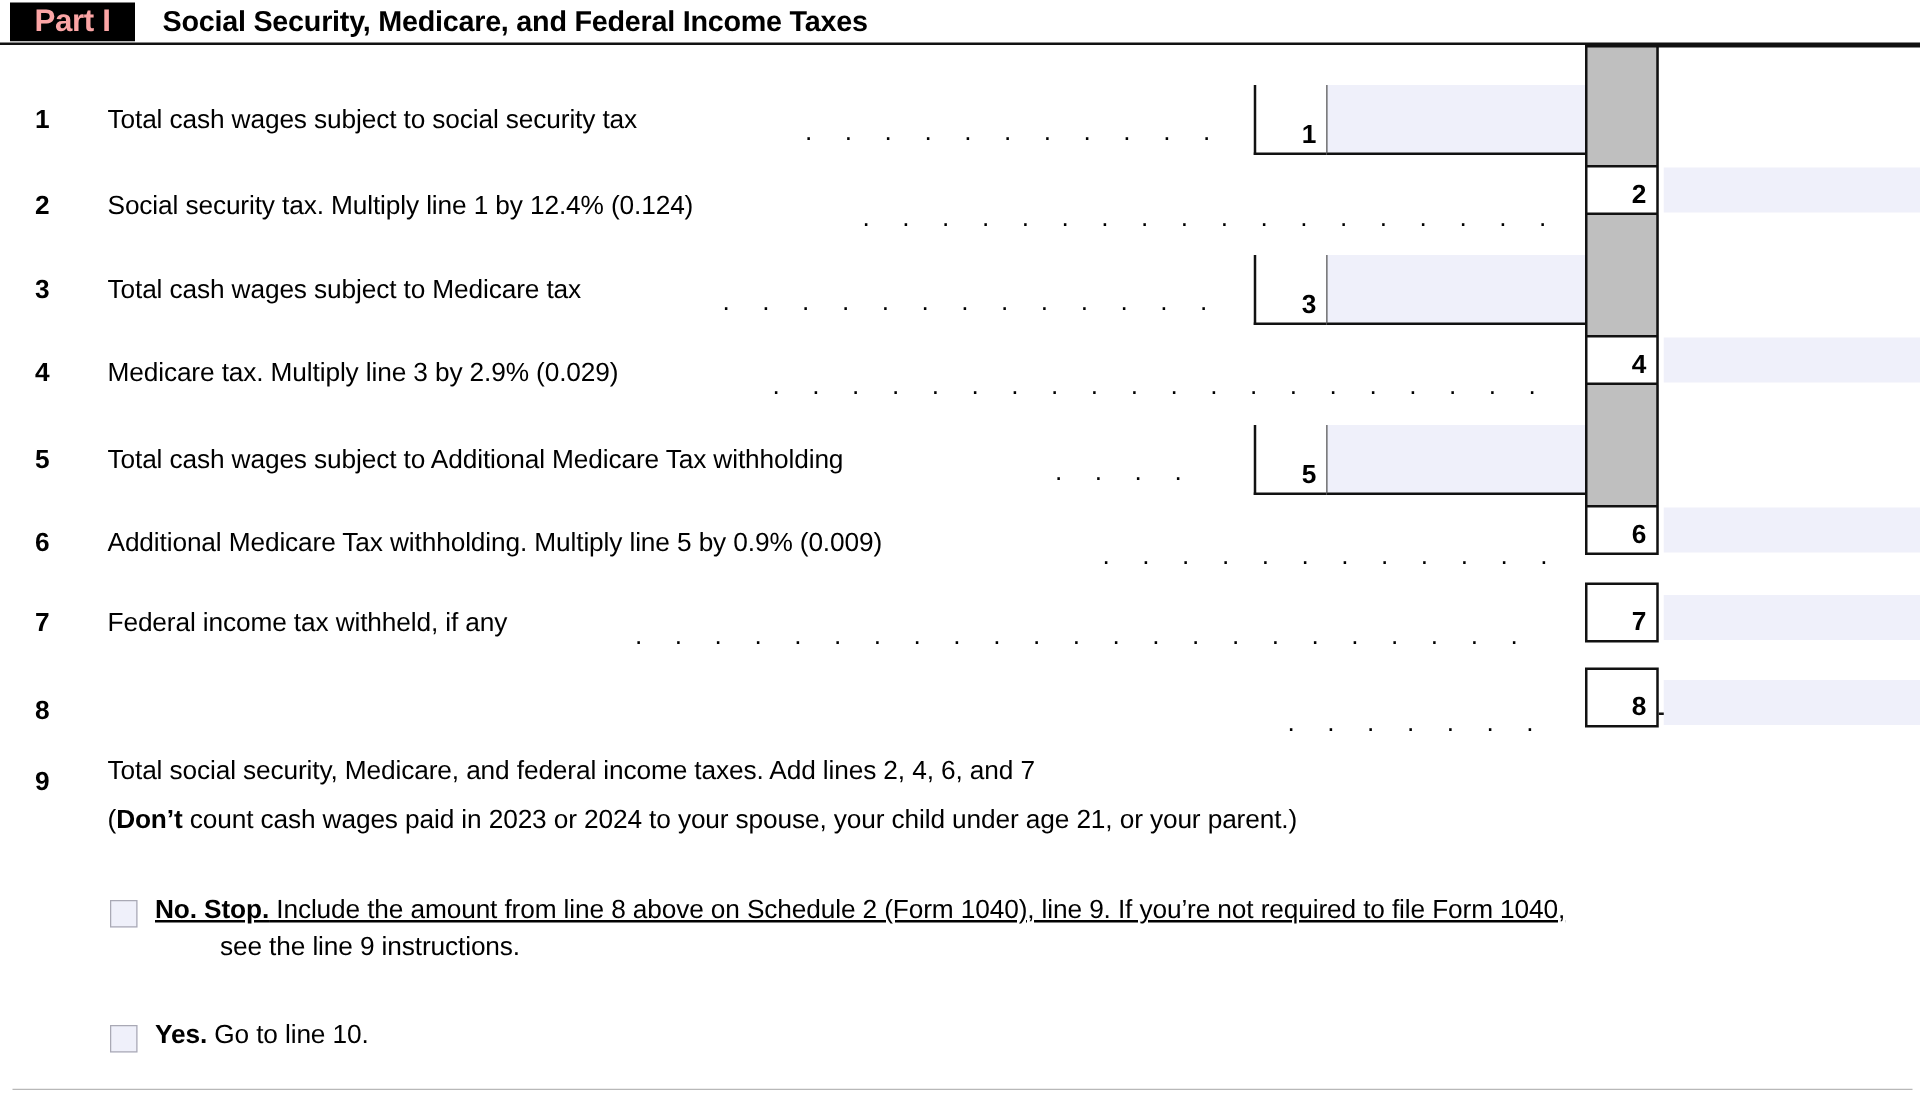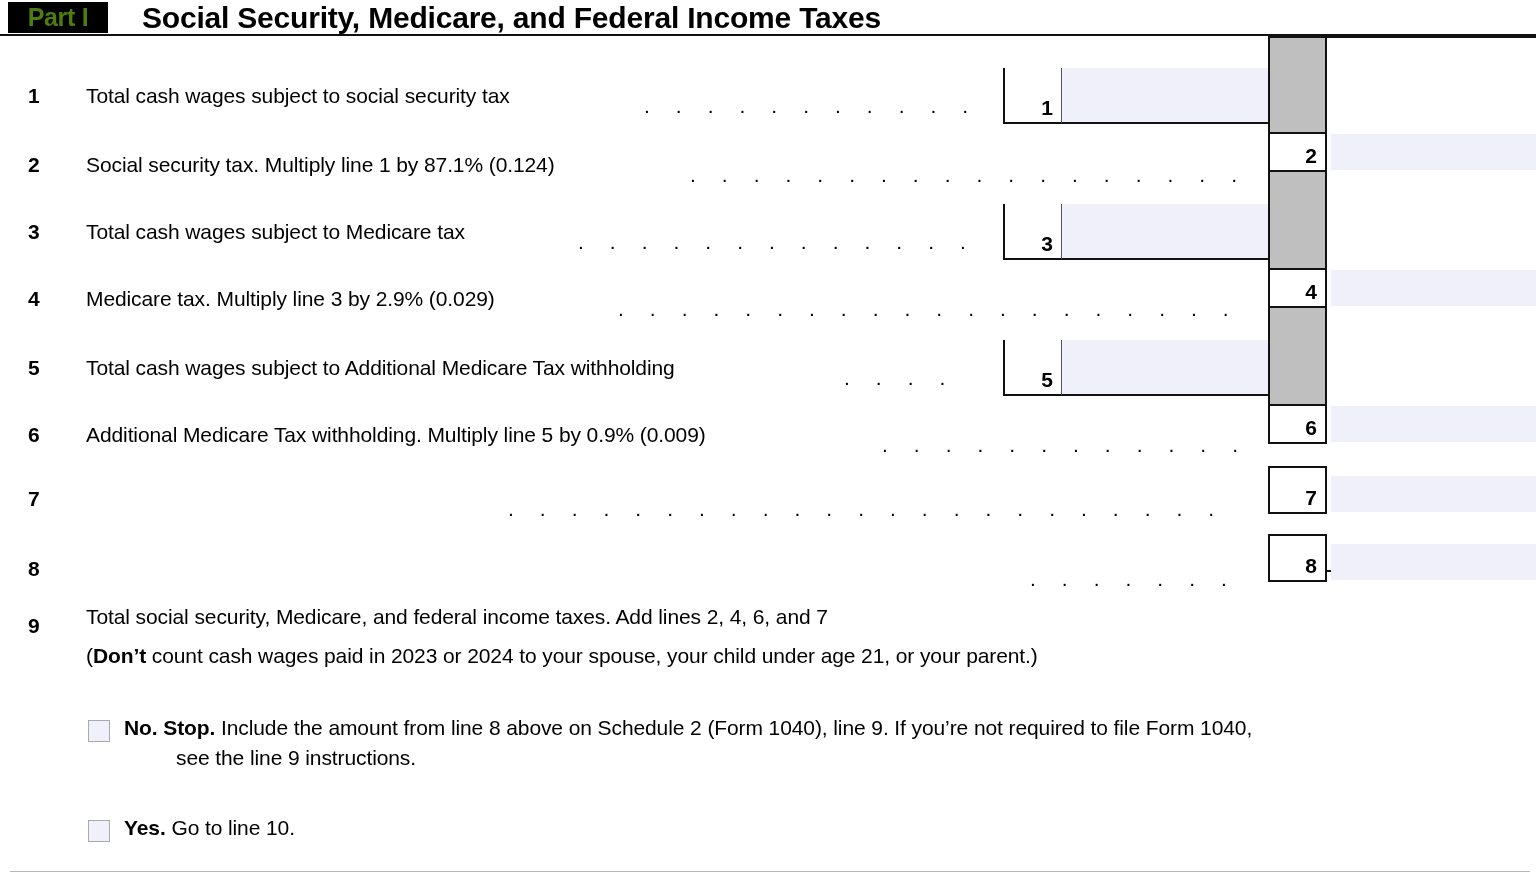--- a/index.html
+++ b/index.html
@@ -24,34 +24,34 @@
     width: 1536px;
     height: 36px;
     border-bottom: 2px solid #111;
     box-sizing: border-box;
   }
   .part-tag {
     position: absolute;
     left: 8px; top: 2px;
     width: 100px; height: 31px;
     background: #000;
-    color: #4d7c0f;
+    color: #fca5a5;
     font-weight: bold;
     font-size: 25px;
     line-height: 31px;
     text-align: center;
     letter-spacing: -0.3px;
     box-sizing: border-box;
   }
   .part-title {
     position: absolute;
-    left: 142px; top: 2px;
+    left: 130px; top: 2px;
     height: 31px;
     line-height: 31px;
-    font-size: 30px;
+    font-size: 23px;
     font-weight: bold;
     letter-spacing: -0.2px;
     white-space: nowrap;
   }
 
   
   .form-body { position: absolute; left: 0; top: 36px; width: 1536px; height: 843px; }
 
   
   .grayband {
@@ -188,21 +188,21 @@
     <div class="leader" style="left:644px;top:26px;width:330px;">...........</div>
   </div>
   <div class="inner-numbox" style="left:1003px;top:32px;height:56px;">
     <span>1</span>
   </div>
   <div class="inner-field" style="left:1061px;top:32px;width:207px;height:56px;">
   </div>
 
   <div class="line-row" style="top:100px;height:52px;">
     <div class="line-no" style="top:17px;">2</div>
-    <div class="line-text" style="top:17px;">Social security tax. Multiply line 1 by 87.1% (0.124)</div>
+    <div class="line-text" style="top:17px;">Social security tax. Multiply line 1 by 12.4% (0.124)</div>
     <div class="leader" style="left:690px;top:27px;width:580px;">..................</div>
   </div>
   <div class="numbox" style="top:96px;height:40px;">
     <span>2</span>
   </div>
   <div class="amount-field" style="top:98px;height:36px;"></div>
 
   <div class="line-row" style="top:168px;height:56px;">
     <div class="line-no" style="top:16px;">3</div>
     <div class="line-text" style="top:16px;">Total cash wages subject to Medicare tax</div>
@@ -238,20 +238,21 @@
     <div class="line-text" style="top:17px;text-align:center;">Additional Medicare Tax withholding. Multiply line 5 by 0.9% (0.009)</div>
     <div class="leader" style="left:882px;top:27px;width:388px;">............</div>
   </div>
   <div class="numbox" style="top:368px;height:40px;">
     <span>6</span>
   </div>
   <div class="amount-field" style="top:370px;height:36px;"></div>
 
   <div class="line-row" style="top:434px;height:52px;">
     <div class="line-no" style="top:17px;">7</div>
+    <div class="line-text" style="top:17px;">Federal income tax withheld, if any</div>
     <div class="leader" style="left:508px;top:27px;width:762px;">.......................</div>
   </div>
   <div class="numbox" style="top:430px;height:48px;">
     <span>7</span>
   </div>
   <div class="amount-field" style="top:440px;height:36px;"></div>
 
   <div class="line-row" style="top:504px;height:52px;">
     <div class="line-no" style="top:17px;">8</div>
     <div class="line-text" style="top:17px;margin-top:48px;">Total social security, Medicare, and federal income taxes. Add lines 2, 4, 6, and 7</div>
@@ -262,21 +263,21 @@
   </div>
   <div class="amount-field" style="top:508px;height:36px;"></div>
 
   <div class="q9-no" style="top:578px;">9</div>
   <div class="q9-text" style="top:608px;">
     <span>(</span><b>Don’t</b><span> count cash wages paid in 2023 or 2024 to your spouse, your child under age 21, or your parent.)</span>
   </div>
 
   <div class="checkrow" style="left:0;top:680px;width:1536px;height:64px;">
     <div class="checkbox" style="left:88px;top:4px;"></div>
-    <div class="checklabel" style="left:124px;top:0px;">
+    <div class="checklabel" style="left:124px;top:0px;text-decoration:underline;">
       <b>No. Stop.</b><span> Include the amount from line 8 above on Schedule 2 (Form 1040), line 9. If you’re not required to file Form 1040,</span>
     </div>
     <div class="checksub" style="left:176px;top:30px;">see the line 9 instructions.</div>
   </div>
 
   <div class="checkrow" style="left:0;top:780px;width:1536px;height:36px;">
     <div class="checkbox" style="left:88px;top:4px;"></div>
     <div class="checklabel" style="left:124px;top:0px;">
       <b>Yes.</b><span> Go to line 10.</span>
     </div>

